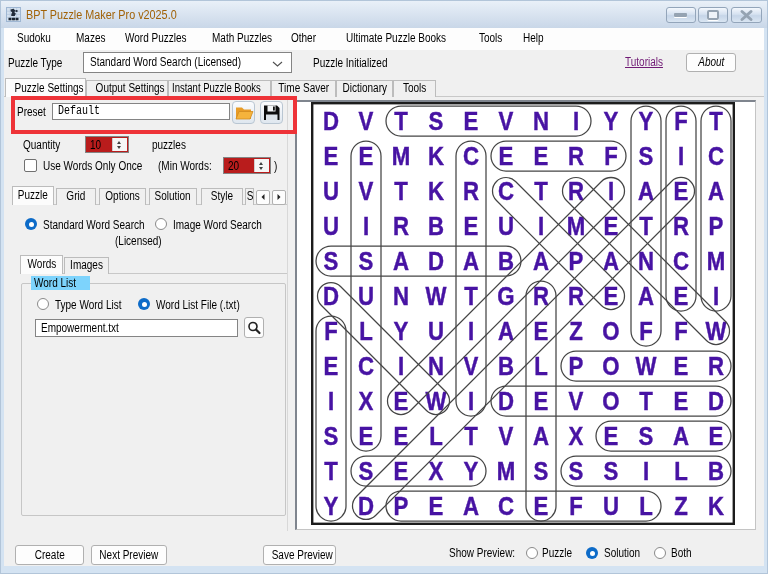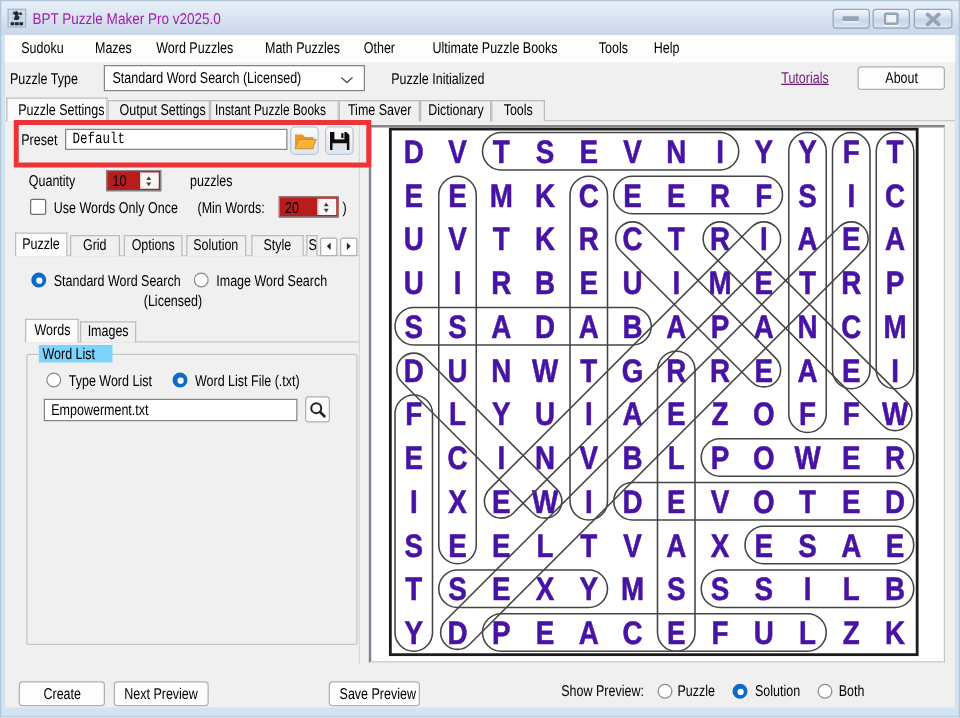--- a/index.html
+++ b/index.html
@@ -25,21 +25,21 @@
 <div class="abs" style="left:4px;top:28px;width:760px;height:538px;background:#f0f0f0;"></div>
 <div class="abs" style="left:6px;top:7px;width:15px;height:15px;background:#c9d8ea;border:1px solid #9fb7d3;"><svg width="13" height="13">
       <rect width="13" height="13" fill="#d3e0ee"></rect>
       <g stroke="#b3c6dc" stroke-width="0.7">
         <path d="M0 3.2h13M0 6.4h13M0 9.6h13M3.2 0v13M6.4 0v13M9.6 0v13" fill="none"></path>
       </g>
       <path d="M3.5 1.5 l3 -0.8 1.8 1.8 -0.9 1.8 1.4 1.2 -1 2.5 -3.6 0 0.2 -2 0.8 -1.8 -1.5 -0.9 z" fill="#222c3a"></path>
       <rect x="8.5" y="2" width="2" height="2" fill="#2a3442"></rect>
       <path d="M1.5 9.8 h3 v2.4 h-3 z M5 9.8 h3 v2.4 h-3 z M8.5 9.8 h3 v2.4 h-3 z" fill="#1d2733"></path>
     </svg></div>
-<div class="abs" style="left:26px;top:8px;color:#a21caf;"><span class="tx" style="transform:scaleX(0.865);">BPT Puzzle Maker Pro v2025.0</span></div>
+<div class="abs" style="left:26px;top:8px;color:#a16207;"><span class="tx" style="transform:scaleX(0.865);">BPT Puzzle Maker Pro v2025.0</span></div>
 <div class="abs" style="left:666px;top:7px;width:30px;height:16px;border:1px solid #93a5ba;border-radius:3px;background:linear-gradient(#f4f8fd,#d5e1f0 45%,#c6d5e8 55%,#d9e5f2);"></div>
 <div class="abs" style="left:698px;top:7px;width:30px;height:16px;border:1px solid #93a5ba;border-radius:3px;background:linear-gradient(#f4f8fd,#d5e1f0 45%,#c6d5e8 55%,#d9e5f2);"></div>
 <div class="abs" style="left:731px;top:7px;width:31px;height:16px;border:1px solid #93a5ba;border-radius:3px;background:linear-gradient(#f4f8fd,#d5e1f0 45%,#c6d5e8 55%,#d9e5f2);"></div>
 <div class="abs" style="left:674px;top:13px;width:13px;height:4px;background:#95a3b2;border-radius:1px;box-shadow:0 1px 0 #fff;"></div>
 <div class="abs" style="left:707px;top:10px;width:12px;height:10px;border:2.5px solid #95a3b2;border-radius:2px;background:#eef3f9;box-shadow:0 1px 0 #fff;"></div>
 <svg class="abs" style="left:739px;top:9px;" width="15" height="13">
     <path d="M3 2.5 L12 10.5 M12 2.5 L3 10.5" stroke="#95a3b2" stroke-width="3" stroke-linecap="round"></path>
   </svg>
 <div class="abs" style="left:4px;top:28px;width:760px;height:22px;background:#fdfdfd;"></div>
 <div class="abs" style="left:17px;top:31px;"><span class="tx">Sudoku</span></div>
@@ -49,21 +49,21 @@
 <div class="abs" style="left:291px;top:31px;"><span class="tx">Other</span></div>
 <div class="abs" style="left:346px;top:31px;"><span class="tx">Ultimate Puzzle Books</span></div>
 <div class="abs" style="left:479px;top:31px;"><span class="tx">Tools</span></div>
 <div class="abs" style="left:523px;top:31px;"><span class="tx">Help</span></div>
 <div class="abs" style="left:8px;top:56px;"><span class="tx">Puzzle Type</span></div>
 <div class="tb" style="left:83px;top:52px;width:209px;height:21px;line-height:19px;padding-left:6px;"><span class="tx">Standard Word Search (Licensed)</span><svg class="abs" style="right:8px;top:8px;" width="11" height="6">
       <path d="M1 1 L5.5 5 L10 1" fill="none" stroke="#505050" stroke-width="1.1"></path>
     </svg></div>
 <div class="abs" style="left:313px;top:56px;"><span class="tx">Puzzle Initialized</span></div>
 <div class="abs" style="left:625px;top:55px;color:#701a75;"><span class="tx" style="text-decoration:underline;">Tutorials</span></div>
-<div class="btn" style="left:686px;top:53px;width:70px;height:19px;line-height:17px;"><span class="txc">About</span></div>
+<div class="btn" style="left:686px;top:53px;width:50px;height:19px;line-height:17px;font-style:italic;"><span class="txc">About</span></div>
 <div class="abs" style="left:4px;top:96px;width:760px;height:1px;background:#c8c8c8;"></div>
 <div class="tab sel" style="left:5px;top:78px;width:81px;height:19px;line-height:18px;"><span class="txc" style="">Puzzle Settings</span></div>
 <div class="tab" style="left:86px;top:80px;width:82px;height:17px;line-height:15px;"><span class="txc" style="">Output Settings</span></div>
 <div class="tab" style="left:168px;top:80px;width:103px;height:17px;line-height:15px;"><span class="tx" style="transform:scaleX(0.76);margin-left:3px;">Instant Puzzle Books</span></div>
 <div class="tab" style="left:271px;top:80px;width:65px;height:17px;line-height:15px;"><span class="txc" style="">Time Saver</span></div>
 <div class="tab" style="left:336px;top:80px;width:57px;height:17px;line-height:15px;"><span class="txc" style="">Dictionary</span></div>
 <div class="tab" style="left:393px;top:80px;width:43px;height:17px;line-height:15px;"><span class="txc" style="">Tools</span></div>
 <div class="abs" style="left:17px;top:105px;"><span class="tx">Preset</span></div>
 <div class="tb" style="left:52px;top:103px;width:178px;height:17px;line-height:15px;padding-left:5px;font-family:Liberation Mono, monospace;"><span class="tx">Default</span></div>
 <div class="abs" style="left:232px;top:101px;width:23px;height:23px;border:1px solid #b9c6d2;border-radius:4px;background:linear-gradient(#fbfcfe,#dfe7ef);">

